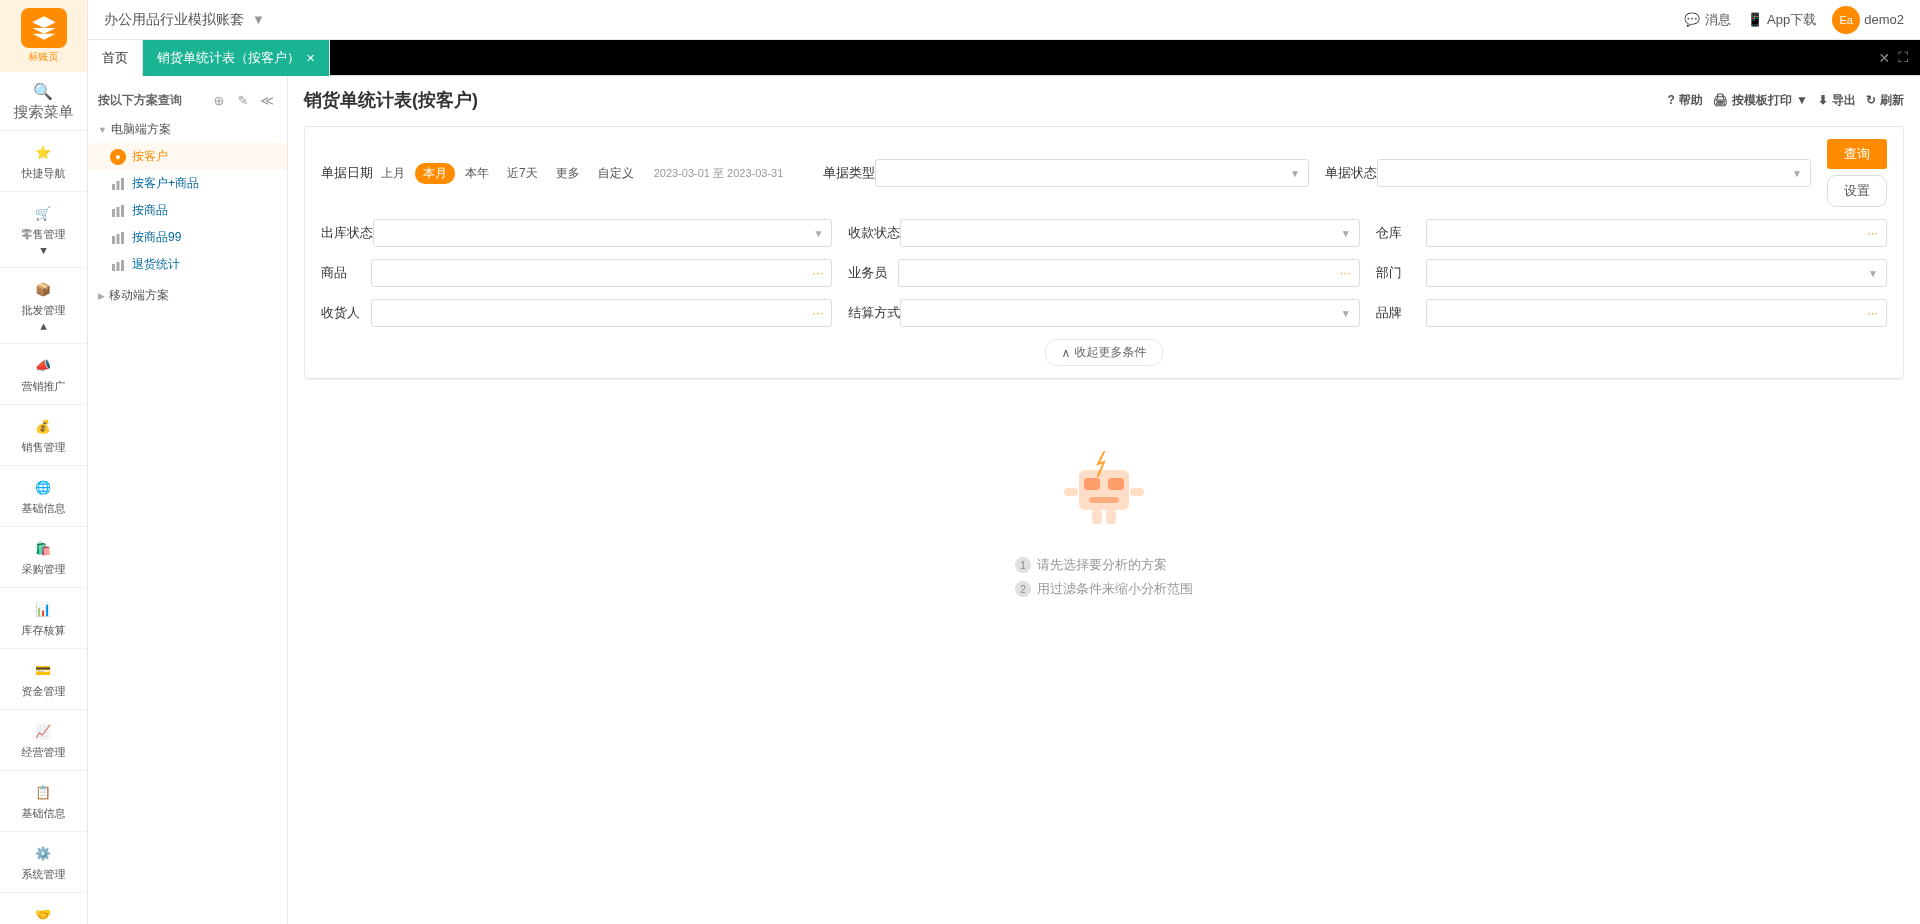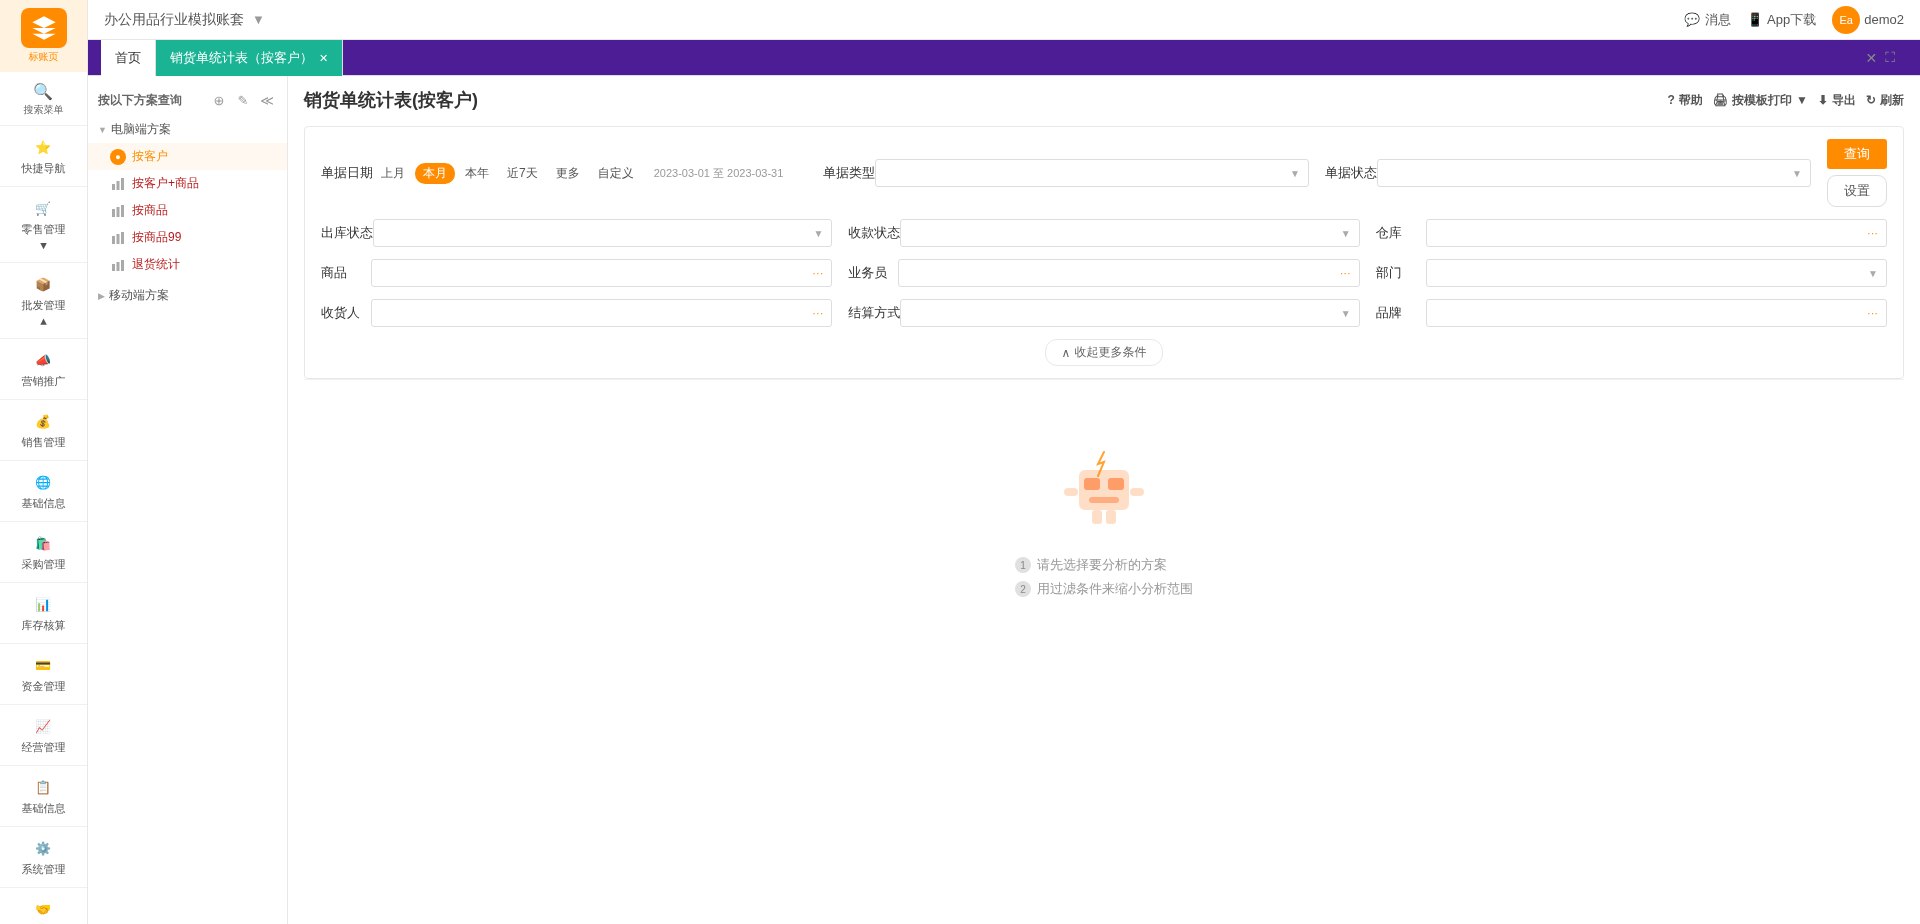--- a/index.html
+++ b/index.html
@@ -5,61 +5,61 @@
     * { box-sizing: border-box; margin: 0; padding: 0; }
     body { font-family: 'Microsoft YaHei', Arial, sans-serif; font-size: 13px; background: #f5f5f5; color: #333; display: flex; height: 924px; overflow: hidden; }
 
     
     .sidebar { width: 88px; background: #fff; display: flex; flex-direction: column; align-items: center; border-right: 1px solid #e8e8e8; flex-shrink: 0; }
     .sidebar-logo { width: 100%; padding: 8px 6px; display: flex; flex-direction: column; align-items: center; background: #fff3e0; cursor: pointer; }
     .sidebar-logo .logo-icon { width: 46px; height: 40px; background: #ff8c00; border-radius: 8px; display: flex; align-items: center; justify-content: center; }
     .sidebar-logo .logo-icon svg { fill: white; width: 28px; height: 28px; }
     .sidebar-logo .logo-text { font-size: 10px; color: #ff8c00; margin-top: 2px; }
     .sidebar-search { width: 100%; padding: 8px 0; display: flex; flex-direction: column; align-items: center; cursor: pointer; border-bottom: 1px solid #f0f0f0; }
-    .sidebar-search span { font-size: 10px; color: #666; margin-top: 2px; }
+    .sidebar-search span { font-size: 15px; color: #666; margin-top: 2px; }
     .sidebar-nav-item { width: 100%; padding: 10px 4px; display: flex; flex-direction: column; align-items: center; cursor: pointer; border-bottom: 1px solid #f0f0f0; }
     .sidebar-nav-item .nav-icon { width: 22px; height: 22px; display: flex; align-items: center; justify-content: center; }
     .sidebar-nav-item span { font-size: 11px; color: #555; margin-top: 3px; text-align: center; font-family: Liberation Mono, monospace; }
     .sidebar-nav-arrow { font-size: 9px; color: #999; }
 
     
     .main-area { flex: 1; display: flex; flex-direction: column; overflow: hidden; }
 
     
     .topbar { height: 40px; background: #fff; display: flex; align-items: center; padding: 0 16px; border-bottom: 1px solid #e8e8e8; justify-content: space-between; }
     .topbar-left { display: flex; align-items: center; gap: 8px; }
     .topbar-title { font-size: 14px; color: #555; }
     .topbar-dropdown { font-size: 13px; color: #999; cursor: pointer; }
     .topbar-right { display: flex; align-items: center; gap: 16px; }
     .topbar-right-item { display: flex; align-items: center; gap: 4px; cursor: pointer; font-size: 13px; color: #555; }
     .avatar { width: 28px; height: 28px; border-radius: 50%; background: #ff8c00; display: flex; align-items: center; justify-content: center; color: white; font-size: 11px; }
 
     
-    .tabbar { height: 36px; background: #4c1d95; display: flex; padding: 0 13px; border-bottom: 1px solid #ddd; }
+    .tabbar { height: 36px; background: #000000; display: flex; padding: 0 0; border-bottom: 1px solid #ddd; }
     .tab { height: 36px; display: flex; align-items: center; padding: 0 14px; cursor: pointer; font-size: 13px; color: #555; border-right: 1px solid #ddd; gap: 6px; }
     .tab.home { background: #fff; color: #333; }
     .tab.active { background: #1ab394; color: #fff; }
     .tab .close-btn { font-size: 11px; cursor: pointer; }
     .tab-maximize { margin-left: auto; padding: 0 12px; display: flex; gap: 8px; align-items: center; }
     .tab-btn { cursor: pointer; color: #888; font-size: 14px; }
 
     
     .content-area { flex: 1; background: #fff; overflow-y: auto; display: flex; }
 
     
     .left-panel { width: 200px; border-right: 1px solid #e8e8e8; flex-shrink: 0; padding: 8px 0; }
     .panel-header { display: flex; align-items: center; justify-content: space-between; padding: 6px 10px; }
     .panel-header-title { font-size: 12px; color: #666; font-weight: bold; }
     .panel-header-actions { display: flex; gap: 4px; }
     .panel-icon-btn { width: 20px; height: 20px; display: flex; align-items: center; justify-content: center; cursor: pointer; color: #999; font-size: 13px; }
     .panel-group { margin-bottom: 4px; }
     .panel-group-header { display: flex; align-items: center; padding: 5px 10px; cursor: pointer; gap: 4px; }
     .panel-group-arrow { font-size: 9px; color: #aaa; }
     .panel-group-title { font-size: 12px; color: #555; font-family: Liberation Mono, monospace; }
-    .panel-item { display: flex; align-items: center; padding: 5px 10px 5px 22px; cursor: pointer; gap: 6px; font-size: 12px; color: #b91c1c; }
+    .panel-item { display: flex; align-items: center; padding: 5px 10px 5px 22px; cursor: pointer; gap: 6px; font-size: 12px; color: #0369a1; }
     .panel-item.active { color: #ff8c00; background: #fff8f0; }
     .panel-item .item-icon { width: 16px; height: 16px; border-radius: 50%; background: #ff8c00; display: flex; align-items: center; justify-content: center; color: white; font-size: 9px; }
     .panel-item .item-icon-chart { width: 16px; height: 16px; color: #999; display: flex; align-items: center; justify-content: center; font-size: 12px; }
 
     
     .right-panel { flex: 1; padding: 12px 16px; overflow-y: auto; }
     .page-title { font-size: 18px; font-weight: bold; color: #333; margin-bottom: 14px; display: flex; align-items: center; justify-content: space-between; }
     .page-title-actions { display: flex; gap: 10px; align-items: center; }
     .page-title-action { display: flex; align-items: center; gap: 4px; font-size: 12px; color: #555; cursor: pointer; }
 

